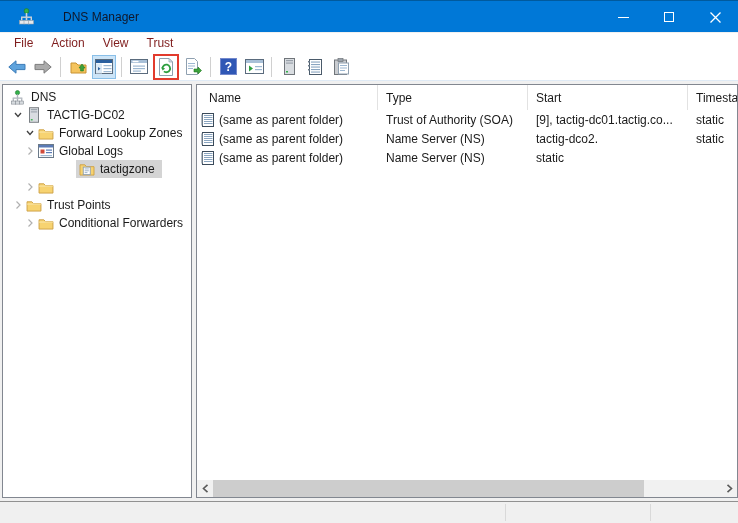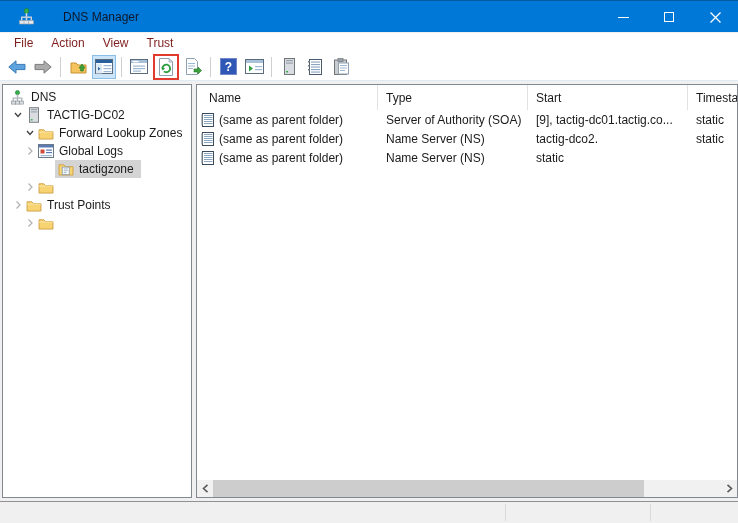--- a/index.html
+++ b/index.html
@@ -35,21 +35,21 @@
   .tree-panel { position:absolute; left:2px; top:3px; width:190px; bottom:3px; background:#ffffff;
                 border:1px solid #828790; overflow:hidden; padding-top:3px; }
   .list-panel { position:absolute; left:196px; top:3px; right:0; bottom:3px; background:#ffffff;
                 border:1px solid #828790; overflow:hidden; }
 
   
   .trow { height:18px; display:flex; align-items:center; white-space:nowrap; }
   .chev { width:14px; height:14px; flex:0 0 auto; display:flex; align-items:center; justify-content:center; }
   .ticon { width:17px; height:16px; flex:0 0 auto; display:flex; align-items:center; justify-content:center; margin-right:5px; }
   .tlabel { padding:1px 3px 1px 0; }
-  .selwrap { display:flex; align-items:center; background:#d4d4d4; padding:1px 4px 1px 2px; }
+  .selwrap { display:flex; align-items:center; background:#d4d4d4; padding:1px 4px 1px 2px;margin-left:21px; }
   .selwrap .ticon { margin-right:5px; }
 
   
   .lv-header { display:flex; height:25px; align-items:center; }
   .lv-col { height:100%; display:flex; align-items:center; border-right:1px solid #e2e2e2; overflow:hidden; }
   .lv-col.c-name { width:181px; padding-left:12px; }
   .lv-col.c-type { width:150px; padding-left:8px; }
   .lv-col.c-data { width:160px; padding-left:8px; }
   .lv-col.c-ts   { flex:1; padding-left:8px; border-right:none; white-space:nowrap; }
   .lv-row { display:flex; height:19px; align-items:flex-start; }
@@ -341,20 +341,21 @@
           <svg width="10" height="10" viewBox="0 0 10 10">
               <path d="M3.5,1.5 L7,5 L3.5,8.5" fill="none" stroke="#b0b0b0" stroke-width="1.2"></path>
             </svg>
         </span>
         <span class="ticon">
           <svg width="16" height="13" viewBox="0 0 17 14">
             <path d="M1,3 L6.2,3 L8,5 L16,5 L16,13 L1,13 Z" fill="#f7d371" stroke="#cda044"></path>
             <path d="M1,5.5 L16,5.5" stroke="#fbe8ad" stroke-width="1"></path>
           </svg>
         </span>
+        <span class="tlabel">Conditional Forwarders</span>
       </div>
 
     </div>
 
     <div class="list-panel">
 
       <div class="lv-header">
         <div class="lv-col c-name">
             <span>Name</span>
           </div>
@@ -376,21 +377,21 @@
             <rect x="3" y="2" width="8.5" height="1" fill="#8aa5c0"></rect>
               <rect x="3" y="4" width="8.5" height="1" fill="#8aa5c0"></rect>
             <rect x="3" y="6" width="8.5" height="1" fill="#8aa5c0"></rect>
               <rect x="3" y="8" width="8.5" height="1" fill="#8aa5c0"></rect>
             <rect x="3" y="10" width="8.5" height="1" fill="#8aa5c0"></rect>
               <rect x="0.5" y="1.5" width="1.5" height="11" fill="#6b7a89"></rect>
           </svg>
           <span>(same as parent folder)</span>
         </div>
         <div class="lv-cell c-type">
-            <span>Server of Authority (SOA)</span>
+            <span>Trust of Authority (SOA)</span>
           </div>
         <div class="lv-cell c-data">
             <span>[9], tactig-dc01.tactig.co...</span>
           </div>
         <div class="lv-cell c-ts">
             <span>static</span>
           </div>
       </div>
 
       <div class="lv-row">

